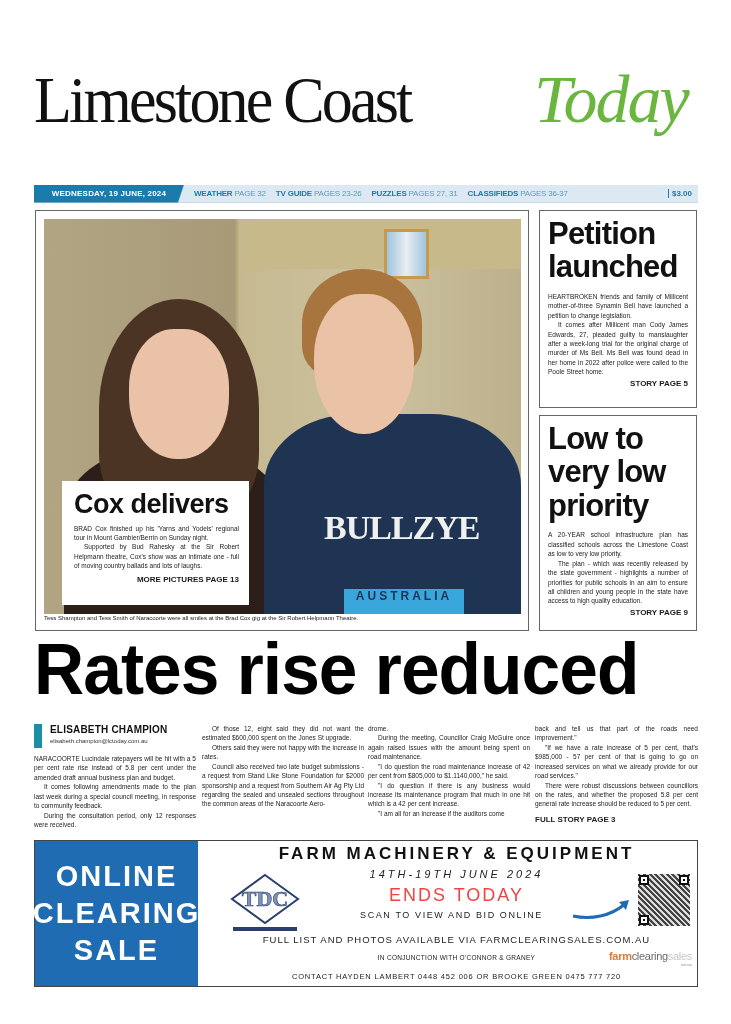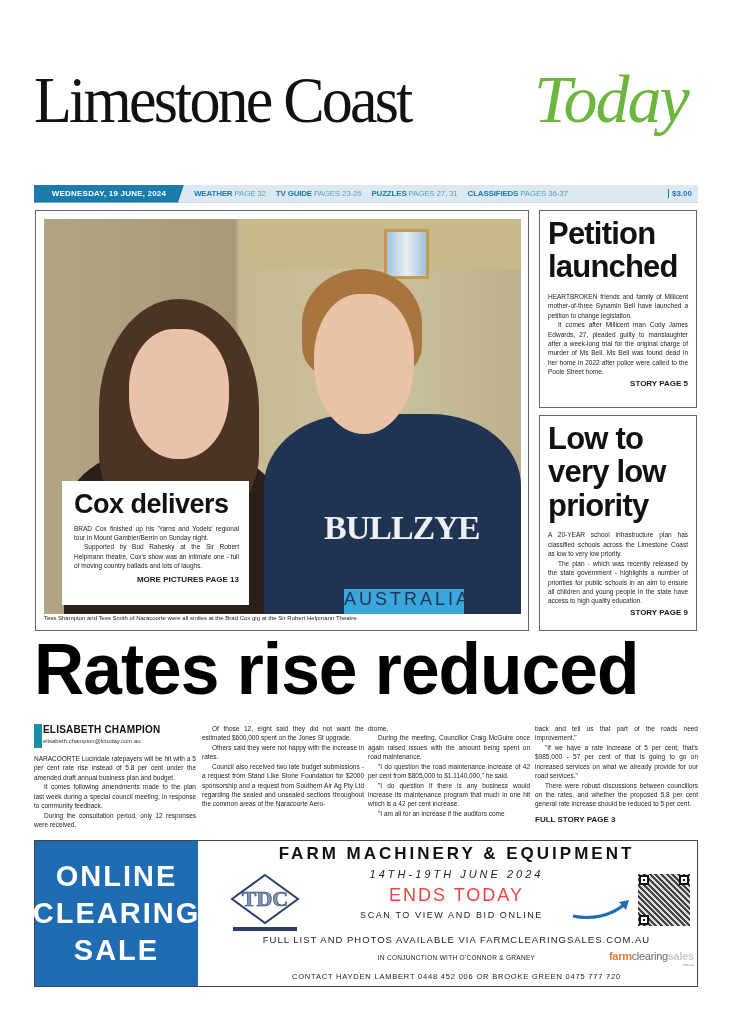--- a/index.html
+++ b/index.html
@@ -20,40 +20,40 @@
   .photo { position: absolute; left: 8px; top: 8px; width: 477px; height: 395px; overflow: hidden; background: linear-gradient(90deg, #b2a584 0%, #a89a77 40%, #c6b991 41%, #ccc2a0 70%, #bdb08c 100%); }
   .photo .ceiling { position: absolute; left: 200px; top: 0; width: 277px; height: 50px; background: #c8b98a; }
   .photo .sign { position: absolute; left: 340px; top: 10px; width: 45px; height: 50px; background: linear-gradient(90deg, #9fc4dd, #e8eef2 50%, #9fc4dd); border: 3px solid #c59a4c; }
   .photo .hair-l { position: absolute; left: 55px; top: 80px; width: 160px; height: 220px; background: #4b3424; border-radius: 50% 50% 30% 30%; }
   .photo .face-l { position: absolute; left: 85px; top: 110px; width: 100px; height: 130px; background: #e9c2a8; border-radius: 45% 45% 48% 48%; }
   .photo .body-l { position: absolute; left: 20px; top: 230px; width: 220px; height: 170px; background: #2c1f1a; border-radius: 40% 40% 0 0; }
   .photo .hair-r { position: absolute; left: 258px; top: 50px; width: 120px; height: 110px; background: #a8753e; border-radius: 50% 50% 30% 30%; }
   .photo .face-r { position: absolute; left: 270px; top: 75px; width: 100px; height: 140px; background: #eac3a6; border-radius: 45% 45% 50% 50%; }
   .photo .body-r { position: absolute; left: 220px; top: 195px; width: 257px; height: 205px; background: #1f3353; border-radius: 35% 35% 0 0; }
   .photo .hoodie-text { position: absolute; left: 280px; top: 290px; color: #f0f0f0; font-family: "Liberation Serif", serif; font-weight: bold; font-size: 34px; letter-spacing: -1px; }
-  .photo .hoodie-band { position: absolute; left: 300px; top: 370px; width: 120px; height: 28px; background: #3aa7dc; color: #1f3353; font-size: 18px; font-weight: normal; letter-spacing: 3px; text-align: center; }
+  .photo .hoodie-band { position: absolute; left: 300px; top: 370px; width: 120px; height: 28px; background: #3aa7dc; color: #1f3353; font-size: 12px; font-weight: bold; letter-spacing: 3px; text-align: center; }
 
   .cox-card { position: absolute; left: 18px; top: 262px; width: 187px; height: 124px; background: #fff; padding: 10px 10px 6px 12px; }
   .cox-card h2 { font-size: 27px; font-weight: bold; letter-spacing: -0.5px; line-height: 1; margin-bottom: 6px; color: #111; }
   .cox-card p { font-size: 6.5px; line-height: 1.42; text-align: justify; color: #222; }
   .cox-card p.indent { text-indent: 10px; }
   .cox-card .more { text-align: right; font-size: 8px; font-weight: bold; margin-top: 5px; }
   .caption { position: absolute; left: 8px; top: 404px; font-size: 6px; color: #222; white-space: nowrap; }
 
   .side-box { position: absolute; left: 539px; width: 158px; border: 1px solid #666; padding: 6px 8px 4px 8px; }
   .side-box h2 { font-size: 31px; font-weight: bold; line-height: 1.08; letter-spacing: -0.8px; color: #111; margin-bottom: 8px; }
   .side-box p { font-size: 6.5px; line-height: 1.45; text-align: justify; color: #222; }
   .side-box p.indent { text-indent: 10px; }
   .side-box .more { text-align: right; font-size: 8px; font-weight: bold; margin-top: 2px; }
   #box-petition { top: 210px; height: 198px; }
   #box-priority { top: 415px; height: 216px; }
 
   .headline { position: absolute; left: 34px; top: 632px; width: 670px; font-size: 72px; font-weight: bold; letter-spacing: -1px; color: #000; white-space: nowrap; transform: scaleX(0.965); transform-origin: left; line-height: 1.05; }
 
-  .byline { position: absolute; left: 34px; top: 724px; height: 24px; padding-left: 1px; border-left: 8px solid #1b8ea8; }
+  .byline { position: absolute; left: 34px; top: 724px; height: 24px; padding-left: 8px; border-left: 8px solid #1b8ea8; }
   .byline .name { font-size: 10px; font-weight: bold; letter-spacing: 0.2px; color: #111; line-height: 11px; }
   .byline .email { font-size: 6px; color: #333; margin-top: 3px; }
 
   .col { position: absolute; top: 724px; width: 162px; font-size: 6.5px; line-height: 1.45; text-align: justify; color: #222; }
   .col p { margin-bottom: 0; }
   .col p.indent { text-indent: 10px; }
   #col1 { left: 34px; top: 754px; }
   #col2 { left: 202px; }
   #col3 { left: 368px; }
   #col4 { left: 535px; width: 163px; }
@@ -72,21 +72,21 @@
   .ad-contact { position: absolute; left: 0; top: 131px; width: 100%; text-align: center; font-size: 7.5px; letter-spacing: 0.8px; color: #222; }
   .tdc-logo { position: absolute; left: 14px; top: 32px; width: 70px; height: 52px; }
   .tdc-bar { position: absolute; left: 17px; top: 86px; width: 64px; height: 4px; background: #2b3f6d; }
   .qr { position: absolute; left: 420px; top: 31px; width: 56px; height: 56px; background: repeating-linear-gradient(45deg, #444 0 2px, #ddd 2px 4px), #fff; border: 2px solid #fff; }
   .qr .fp { position: absolute; width: 10px; height: 10px; border: 2px solid #111; background: #fff; }
   .qr .fp::after { content: ""; position: absolute; left: 2px; top: 2px; width: 2px; height: 2px; background: #111; }
   .arrow { position: absolute; left: 355px; top: 57px; width: 60px; height: 22px; }
   .fcs-logo { position: absolute; left: 393px; top: 109px; font-size: 11px; font-weight: bold; letter-spacing: -0.3px; }
   .fcs-logo .a { color: #e07b37; }
   .fcs-logo .b { color: #6b6b6b; font-weight: normal; }
-  .fcs-logo .c { color: #c8c8c8; font-weight: bold; }
+  .fcs-logo .c { color: #c8c8c8; font-weight: normal; }
   .fcs-logo .sub { position: absolute; right: 0; top: 12px; font-size: 4px; color: #999; font-weight: normal; }
 </style>
 </head>
 <body>
 
 <div class="masthead">
   <span class="mh-main">Limestone Coast</span>
   <span class="mh-accent">Today</span>
 </div>
 

